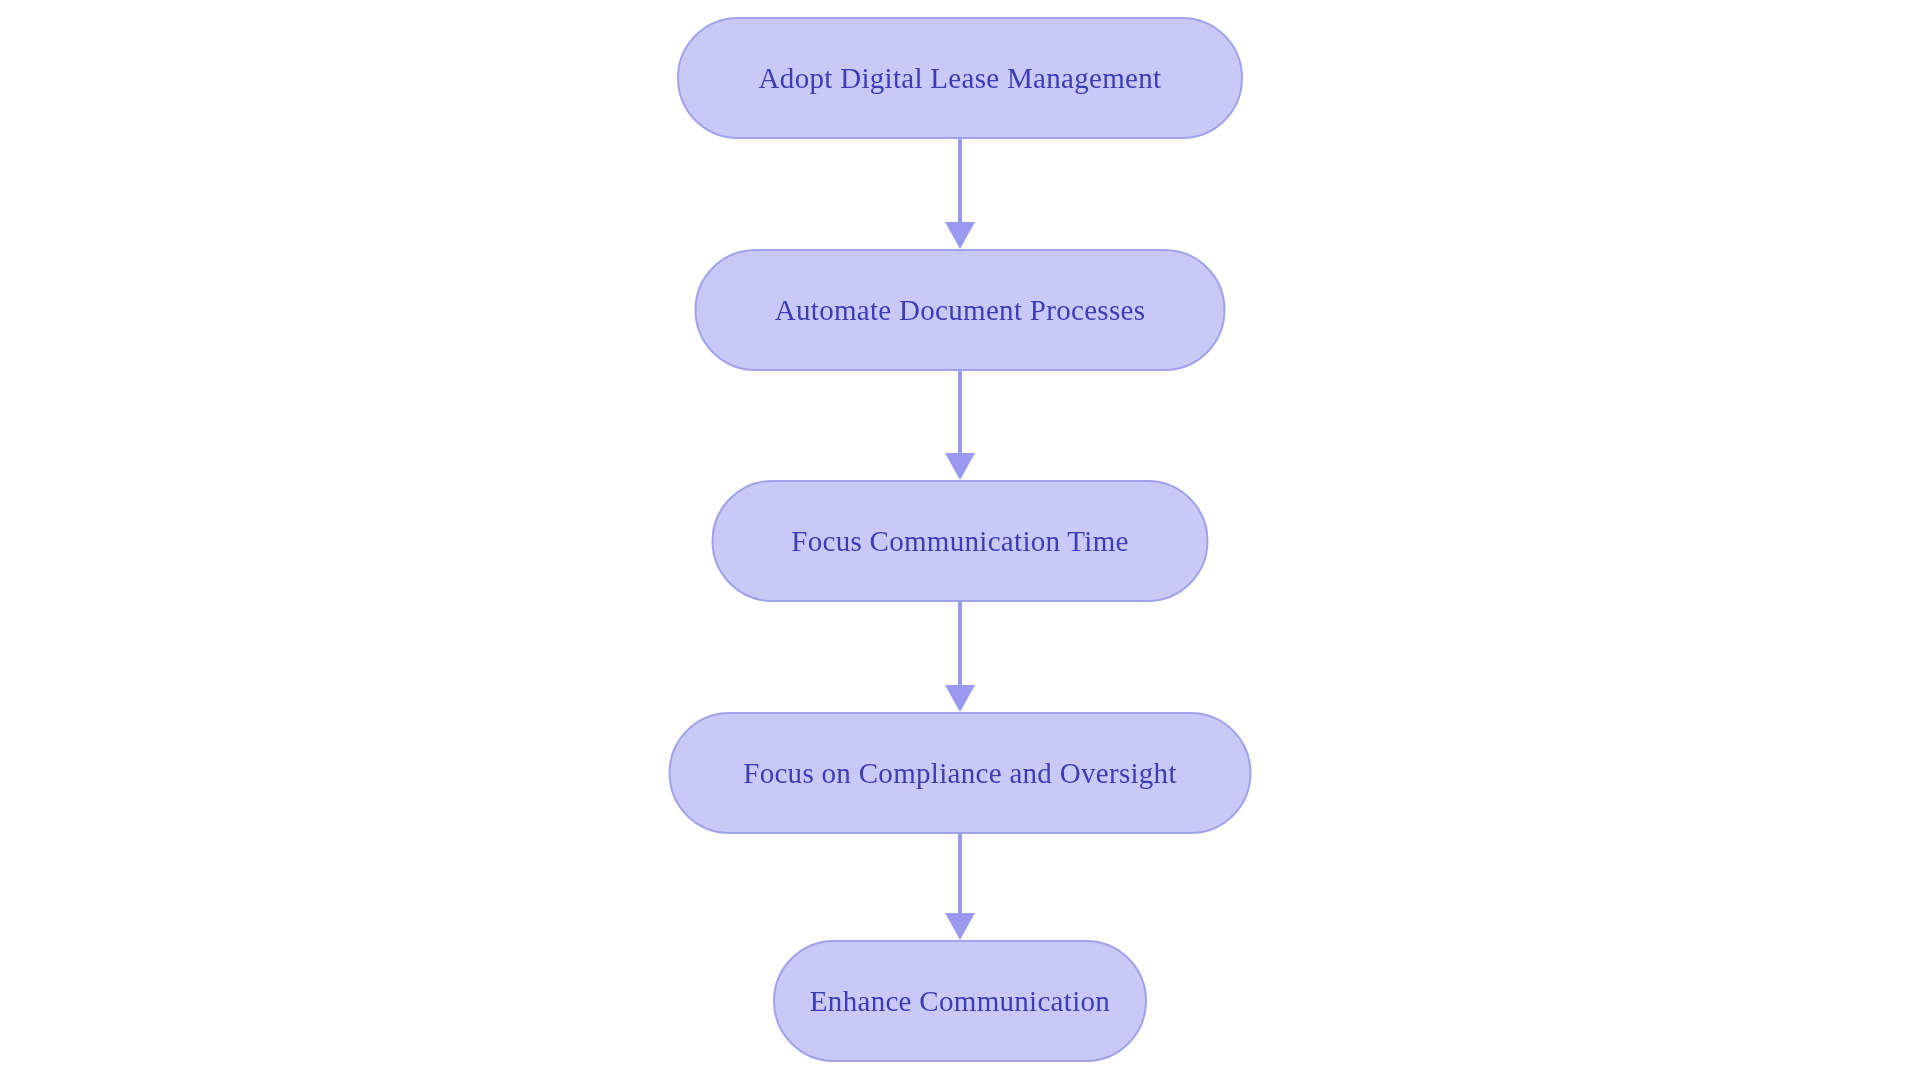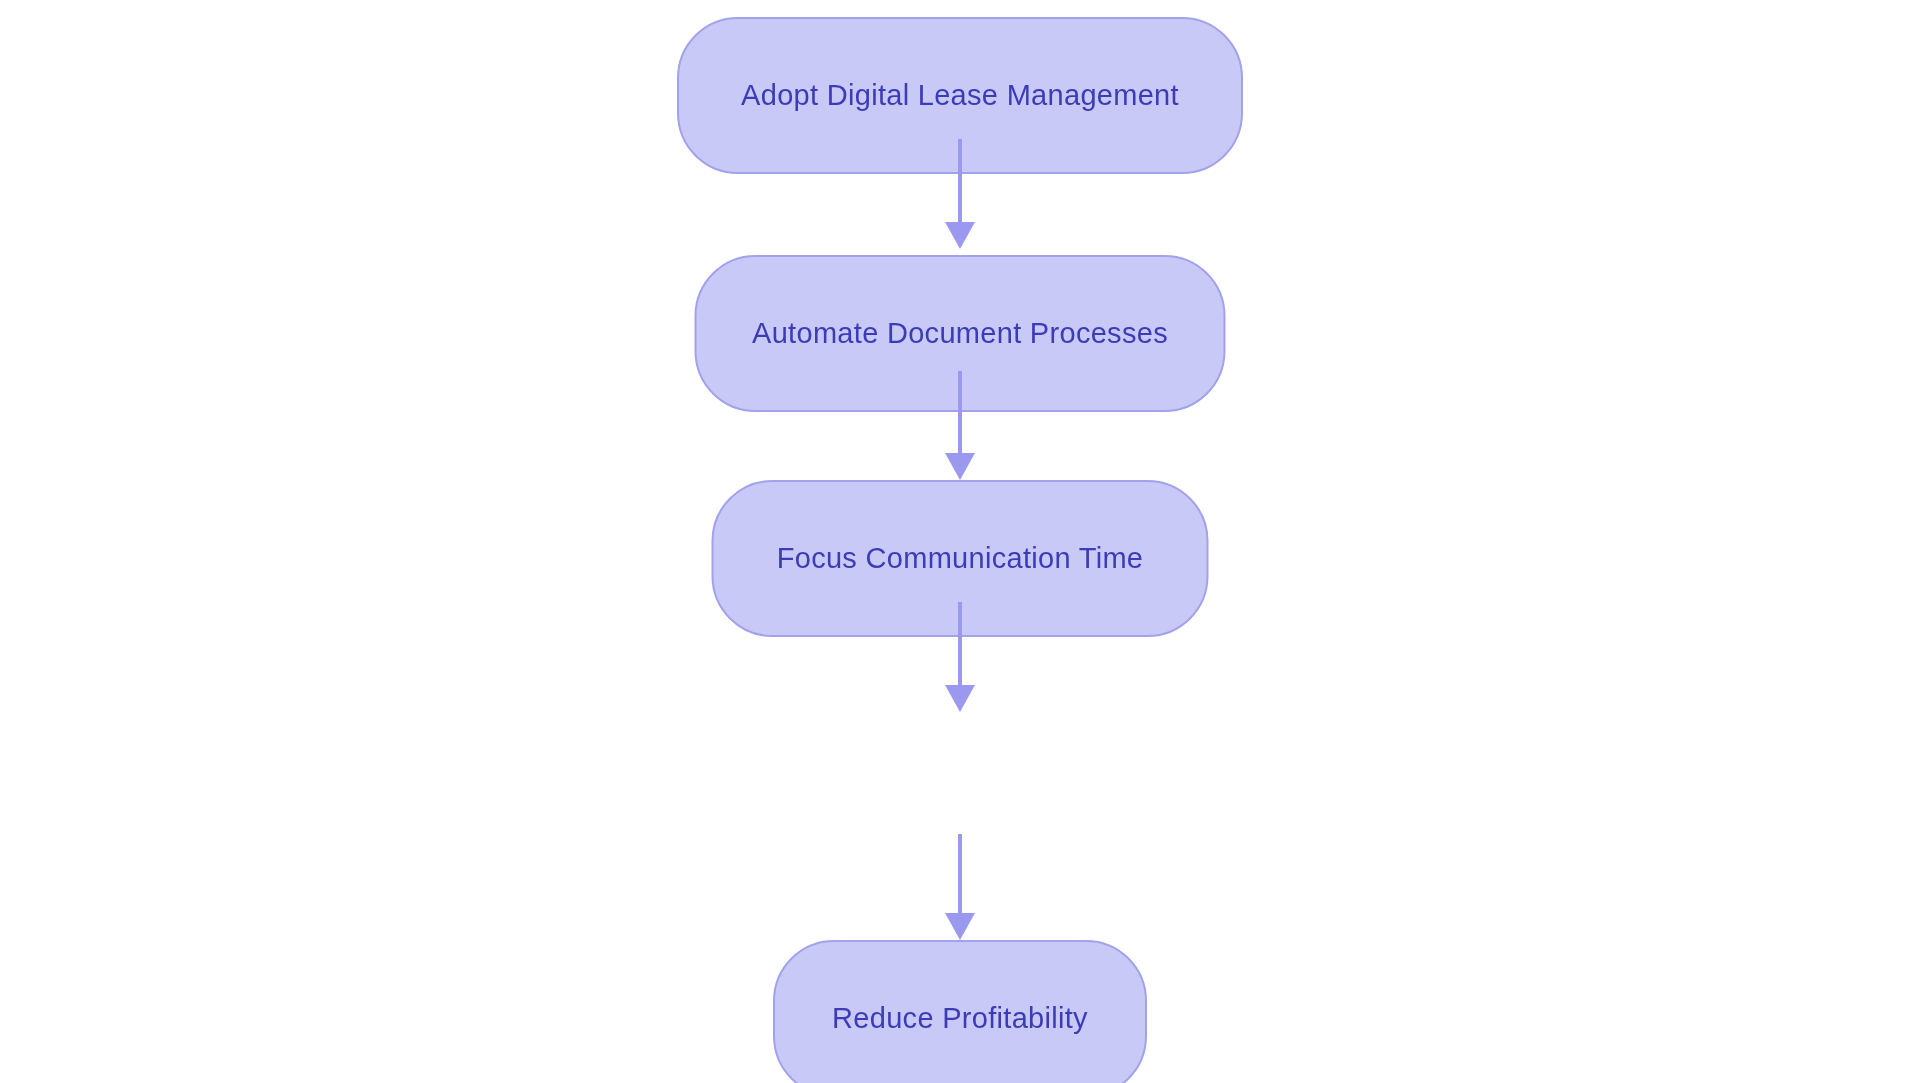--- a/index.html
+++ b/index.html
@@ -20,35 +20,36 @@
   .canvas {
     position: relative;
     width: 1920px;
     height: 1083px;
     background: var(--background);
   }
   .flow-node {
     position: absolute;
     left: 50%;
     transform: translateX(-50%);
-    height: 157px;
+    height: 122px;
     border-radius: 61px;
     background: var(--node-fill);
     border: 2px solid var(--node-border);
     color: var(--node-text);
     font-size: 29px;
     letter-spacing: 0.3px;
     display: flex;
     align-items: center;
     justify-content: center;
     text-align: center;
     white-space: nowrap;
+    font-family: Liberation Serif, serif;
   }
   .n0 { top: 17px;  width: 566px; }
-  .n1 { top: 255px; width: 531px; }
+  .n1 { top: 249px; width: 531px; }
   .n2 { top: 480px; width: 497px; }
   .n3 { top: 712px; width: 583px; }
   .n4 { top: 940px; width: 374px; }
 
   .edge {
     position: absolute;
     left: 50%;
     transform: translateX(-50%);
     width: 30px;
     display: flex;
@@ -92,21 +93,22 @@
     <div class="head"></div>
   </div>
 
   <div class="flow-node n2">Focus Communication Time</div>
 
   <div class="edge e2">
     <div class="shaft"></div>
     <div class="head"></div>
   </div>
 
+  <div class="flow-node n3">Focus on Compliance and Oversight</div>
 
   <div class="edge e3">
     <div class="shaft"></div>
     <div class="head"></div>
   </div>
 
-  <div class="flow-node n4">Reduce Profitability</div>
+  <div class="flow-node n4">Enhance Communication</div>
 
 </div>
 
 </body></html>

